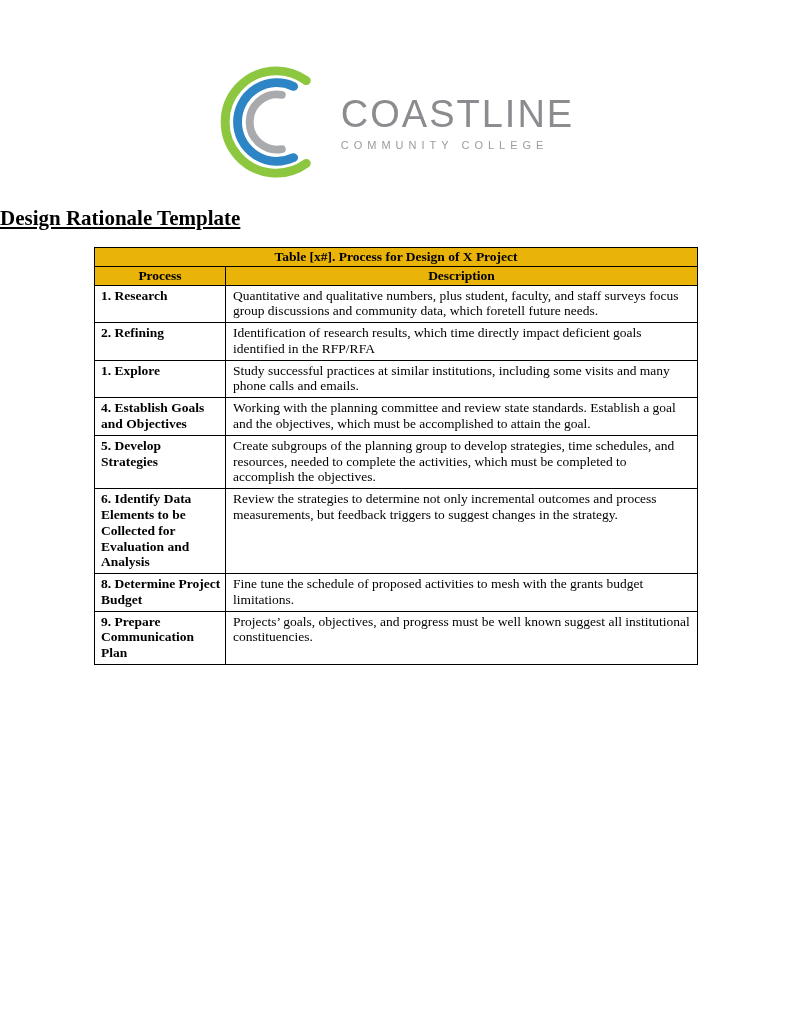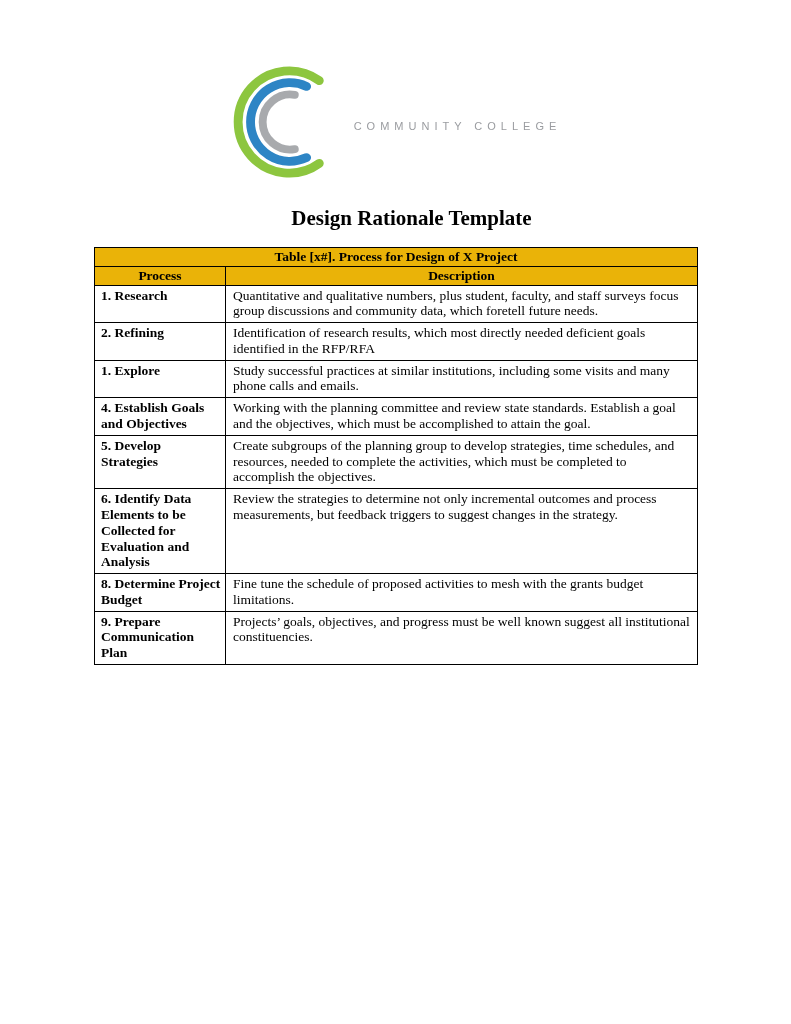--- a/index.html
+++ b/index.html
@@ -41,25 +41,24 @@
   .logo-sub {
     font-family: "Liberation Sans", sans-serif;
     font-size: 11px;
     letter-spacing: 5px;
     color: #9a9ca0;
     margin-top: 5px;
   }
   
   .doc-title {
     margin-top: 26px;
-    text-align: center;
     font-size: 21px;
     font-weight: bold;
+    text-decoration: underline;
     font-family: "Liberation Serif", serif;
-    padding-left: 32px;
   }
   
   table.process-table {
     border-collapse: collapse;
     margin-top: 16px;
     margin-left: 94px;
     width: 604px;
     font-size: 13.5px;
     line-height: 1.17;
   }
@@ -91,20 +90,21 @@
   <div class="logo">
     <svg class="logo-arcs" viewBox="0 0 120 112" aria-hidden="true">
 
       <path d="M 90.8 12.9 A 52 52 0 1 0 90.8 97.1" fill="none" stroke="#8DC63F" stroke-width="9" stroke-linecap="round"></path>
 
       <path d="M 77.9 18.8 A 40 40 0 1 0 77.9 91.2" fill="none" stroke="#2D85C5" stroke-width="9" stroke-linecap="round"></path>
 
       <path d="M 65.9 27.4 A 28 28 0 1 0 65.9 82.6" fill="none" stroke="#A8AAAD" stroke-width="8" stroke-linecap="round"></path>
     </svg>
     <div class="logo-text">
+      <div class="logo-name">COASTLINE</div>
       <div class="logo-sub">COMMUNITY COLLEGE</div>
     </div>
   </div>
 
   <h1 class="doc-title">Design Rationale Template</h1>
 
   <table class="process-table">
     <thead>
       <tr>
         <th colspan="2">Table [x#].  Process for Design of X Project</th>
@@ -114,21 +114,21 @@
         <th>Description</th>
       </tr>
     </thead>
     <tbody id="table-body">
         <tr>
           <td class="process-cell">1.  Research</td>
           <td class="desc-cell">Quantitative and qualitative numbers, plus student, faculty, and staff surveys focus group discussions and community data, which foretell future needs.</td>
         </tr>
         <tr>
           <td class="process-cell">2.  Refining</td>
-          <td class="desc-cell">Identification of research results, which most directly needed deficient goals identified in the RFP/RFA</td>
+          <td class="desc-cell">Identification of research results, which time directly impact deficient goals identified in the RFP/RFA</td>
         </tr>
         <tr>
           <td class="process-cell">1.  Explore</td>
           <td class="desc-cell">Study successful practices at similar institutions, including some visits and many phone calls and emails.</td>
         </tr>
         <tr>
           <td class="process-cell">4.  Establish Goals and Objectives</td>
           <td class="desc-cell">Working with the planning committee and review state standards.  Establish a goal and the objectives, which must be accomplished to attain the goal.</td>
         </tr>
         <tr>

